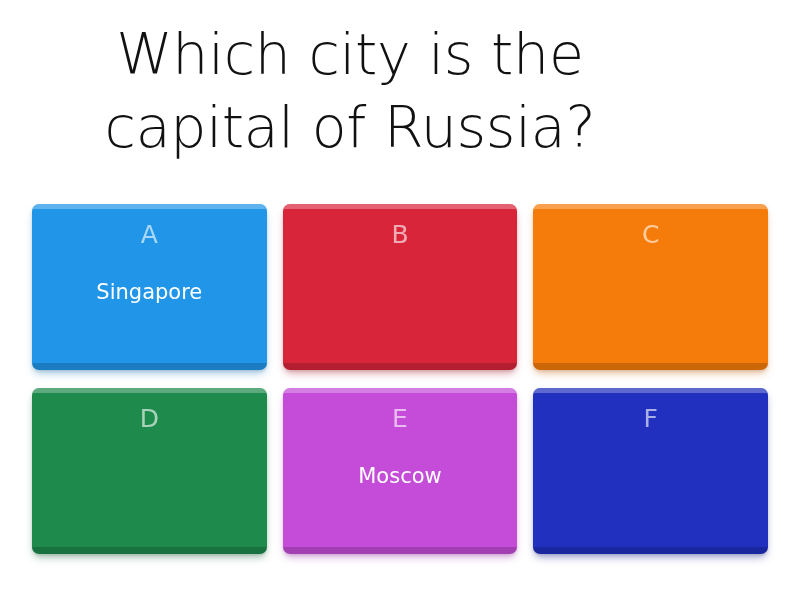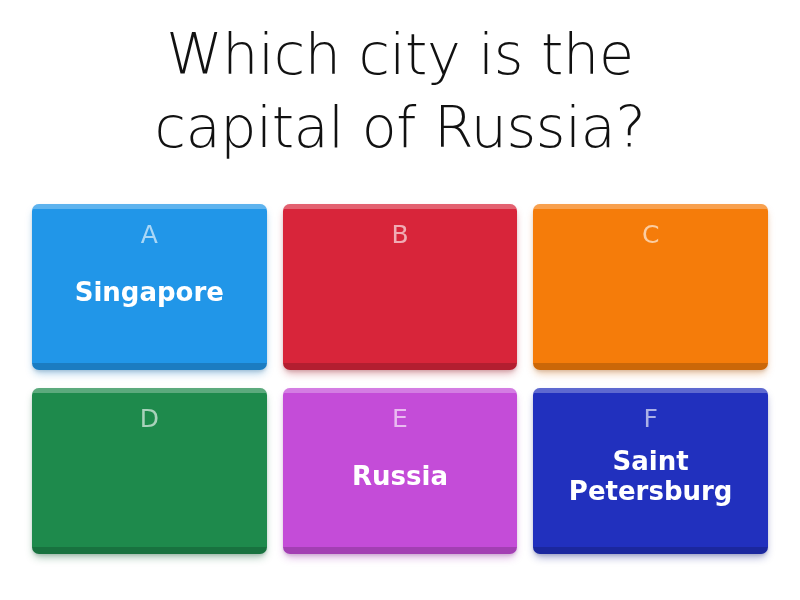--- a/index.html
+++ b/index.html
@@ -13,21 +13,20 @@
     font-family: "DejaVu Sans", sans-serif;
     overflow: hidden;
   }
   .quiz {
     width: 800px;
     height: 600px;
     position: relative;
     box-sizing: border-box;
     display: flex;
     flex-direction: column;
-    align-items: center;
   }
 
   
   .question {
     width: 700px;
     margin-top: 18px;
     text-align: center;
     font-family: "DejaVu Sans", sans-serif;
     font-weight: 300;
     font-size: 57px;
@@ -96,22 +95,22 @@
     z-index: 2;
   }
 
   .card-text {
     flex: 1;
     display: flex;
     align-items: center;
     justify-content: center;
     text-align: center;
     font-family: "DejaVu Sans", sans-serif;
-    font-weight: bold;
-    font-size: 26px;
+    font-weight: normal;
+    font-size: 21px;
     line-height: 1.12;
     color: #ffffff;
     position: relative;
     z-index: 2;
     padding-bottom: 18px;
     width: 100%;
     word-wrap: break-word;
   }
 </style>
 </head>
@@ -136,22 +135,21 @@
     <div class="card" style="background: rgb(245, 124, 10); box-shadow: rgba(204, 98, 5, 0.4) 0px 5px 9px -2px, rgba(0, 0, 0, 0.1) 0px 2px 3px;">
       <div class="card-letter">C</div>
     </div>
 
     <div class="card" style="background: rgb(30, 138, 76); box-shadow: rgba(21, 102, 58, 0.4) 0px 5px 9px -2px, rgba(0, 0, 0, 0.1) 0px 2px 3px;">
       <div class="card-letter">D</div>
     </div>
 
     <div class="card" style="background: rgb(196, 76, 216); box-shadow: rgba(161, 47, 181, 0.4) 0px 5px 9px -2px, rgba(0, 0, 0, 0.1) 0px 2px 3px;">
       <div class="card-letter">E</div>
-      <div class="card-text">Russia</div>
+      <div class="card-text">Moscow</div>
     </div>
 
     <div class="card" style="background: rgb(33, 48, 190); box-shadow: rgba(22, 33, 143, 0.4) 0px 5px 9px -2px, rgba(0, 0, 0, 0.1) 0px 2px 3px;">
       <div class="card-letter">F</div>
-      <div class="card-text">Saint Petersburg</div>
     </div>
 
   </div>
 </div>
 
 </body></html>

